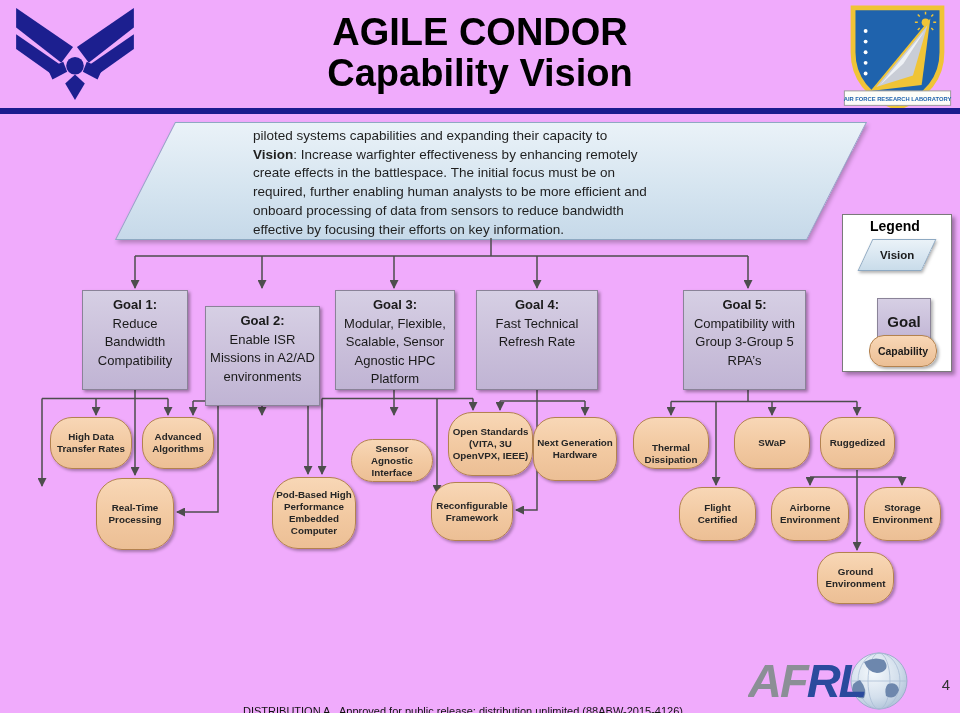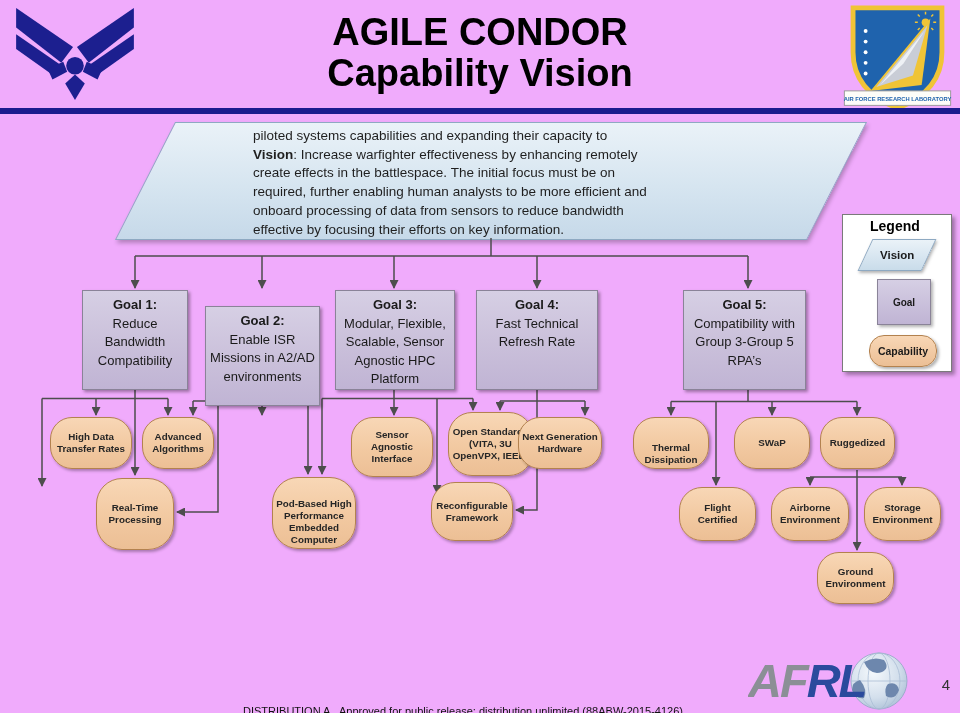--- a/index.html
+++ b/index.html
@@ -35,24 +35,24 @@
       text-align:center;font-weight:bold;font-size:9.8px;line-height:12px;color:#262626;
       padding:2px 3px;z-index:2;}
   
   .legend-box{position:absolute;left:842px;top:214px;width:108px;height:156px;background:#fff;
       border:1px solid #7a7a7a;box-shadow:3px 3px 4px rgba(0,0,0,.35);z-index:2;}
   .legend-title{position:absolute;left:6px;top:3px;font-weight:bold;font-size:14px;color:#000;padding-left:21px;}
   .legend-vision{position:absolute;left:22px;top:24px;width:62px;height:30px;transform:skewX(-25deg);
       background:linear-gradient(180deg,#eaf2f8,#c9dcEA);border:1px solid #8ea9c2;
       box-shadow:2px 2px 3px rgba(0,0,0,.3);display:flex;align-items:center;justify-content:center;}
   .legend-vision span{transform:skewX(25deg);font-weight:bold;font-size:11.5px;color:#1a1a1a;}
-  .legend-goal{position:absolute;left:34px;top:64px;width:52px;height:44px;
+  .legend-goal{position:absolute;left:34px;top:83px;width:52px;height:44px;
       background:linear-gradient(180deg,#d6cfe4,#c0b4d4);border:1px solid #8a8398;
       box-shadow:2px 2px 3px rgba(0,0,0,.3);display:flex;align-items:center;justify-content:center;
-      font-weight:bold;font-size:10px;color:#1a1a1a;}
+      font-weight:bold;font-size:15px;color:#1a1a1a;}
   .legend-cap{position:absolute;left:26px;top:120px;width:66px;height:30px;border-radius:15px;
       background:linear-gradient(180deg,#f8d7b6,#ecbf95);border:1px solid #b3824f;
       box-shadow:2px 2px 3px rgba(0,0,0,.3);display:flex;align-items:center;justify-content:center;
       font-weight:bold;font-size:10.5px;color:#1a1a1a;}
   
   .distribution{position:absolute;left:0;top:697px;width:926px;text-align:center;font-size:11px;
       color:#111;white-space:pre;z-index:2;margin-top:8px;}
   .afrl-logo{position:absolute;left:748px;top:650px;width:170px;height:62px;z-index:2;}
   .page-number{position:absolute;right:10px;top:676px;font-size:15px;color:#333;z-index:2;}
 </style>
@@ -189,43 +189,43 @@
     <div class="goal-title">Goal 5:</div>
     <div class="goal-body">Compatibility with Group 3-Group 5 RPA’s</div>
   </div>
 
   <div class="cap" style="left:50px;top:417px;width:82px;height:52px;border-radius:22px;">
       <span>High Data Transfer Rates</span>
     </div>
   <div class="cap" style="left:142px;top:417px;width:72px;height:52px;border-radius:22px;">
       <span>Advanced Algorithms</span>
     </div>
-  <div class="cap" style="left:351px;top:417px;width:82px;height:60px;border-radius:22px;">
+  <div class="cap" style="left:351px;top:439px;width:82px;height:43px;border-radius:22px;">
       <span>Sensor Agnostic Interface</span>
     </div>
   <div class="cap" style="left:448px;top:412px;width:85px;height:64px;border-radius:24px;">
       <span>Open Standards (VITA, 3U OpenVPX, IEEE)</span>
     </div>
-  <div class="cap" style="left:518px;top:417px;width:84px;height:52px;border-radius:22px;text-align:center;">
+  <div class="cap" style="left:533px;top:417px;width:84px;height:64px;border-radius:22px;text-align:center;">
       <span>Next Generation Hardware</span>
     </div>
   <div class="cap" style="left:633px;top:417px;width:76px;height:52px;border-radius:22px;align-items:flex-end;">
       <span>Thermal Dissipation</span>
     </div>
   <div class="cap" style="left:734px;top:417px;width:76px;height:52px;border-radius:22px;">
       <span>SWaP</span>
     </div>
   <div class="cap" style="left:820px;top:417px;width:75px;height:52px;border-radius:22px;">
       <span>Ruggedized</span>
     </div>
 
   <div class="cap" style="left:96px;top:478px;width:78px;height:72px;border-radius:26px;">
       <span>Real-Time Processing</span>
     </div>
-  <div class="cap" style="left:272px;top:477px;width:84px;height:72px;border-radius:26px;align-items:flex-end;">
+  <div class="cap" style="left:272px;top:477px;width:84px;height:72px;border-radius:26px;">
       <span>Pod-Based High Performance Embedded Computer</span>
     </div>
   <div class="cap" style="left:431px;top:482px;width:82px;height:59px;border-radius:24px;">
       <span>Reconfigurable Framework</span>
     </div>
   <div class="cap" style="left:679px;top:487px;width:77px;height:54px;border-radius:23px;">
       <span>Flight Certified</span>
     </div>
   <div class="cap" style="left:771px;top:487px;width:78px;height:54px;border-radius:23px;">
       <span>Airborne Environment</span>

